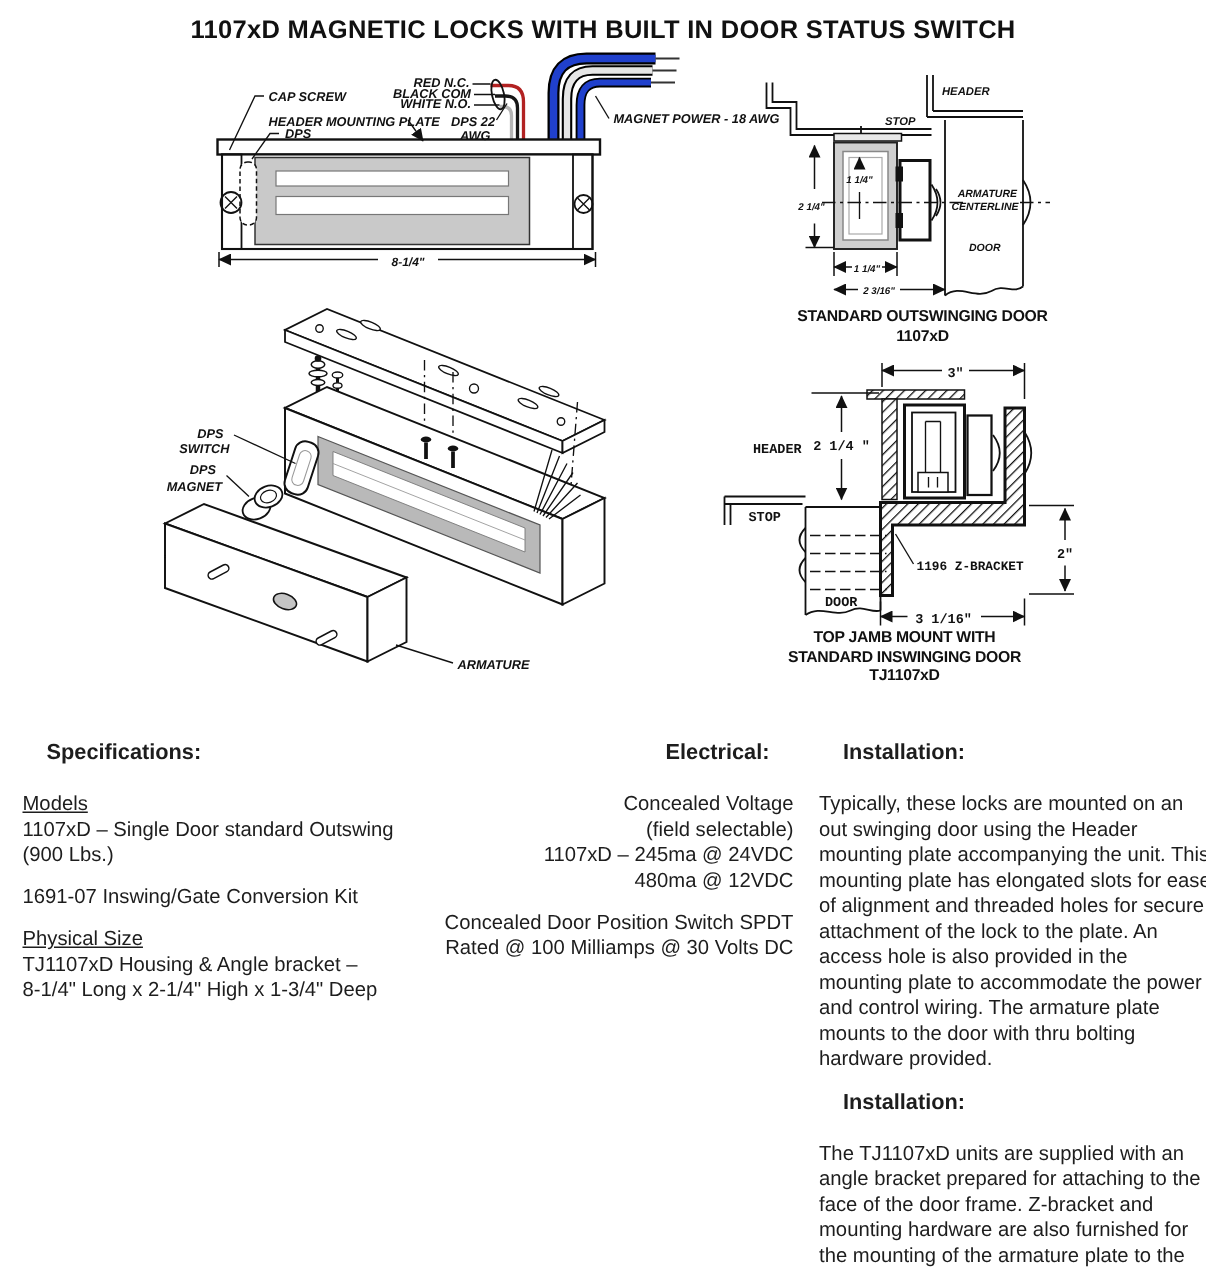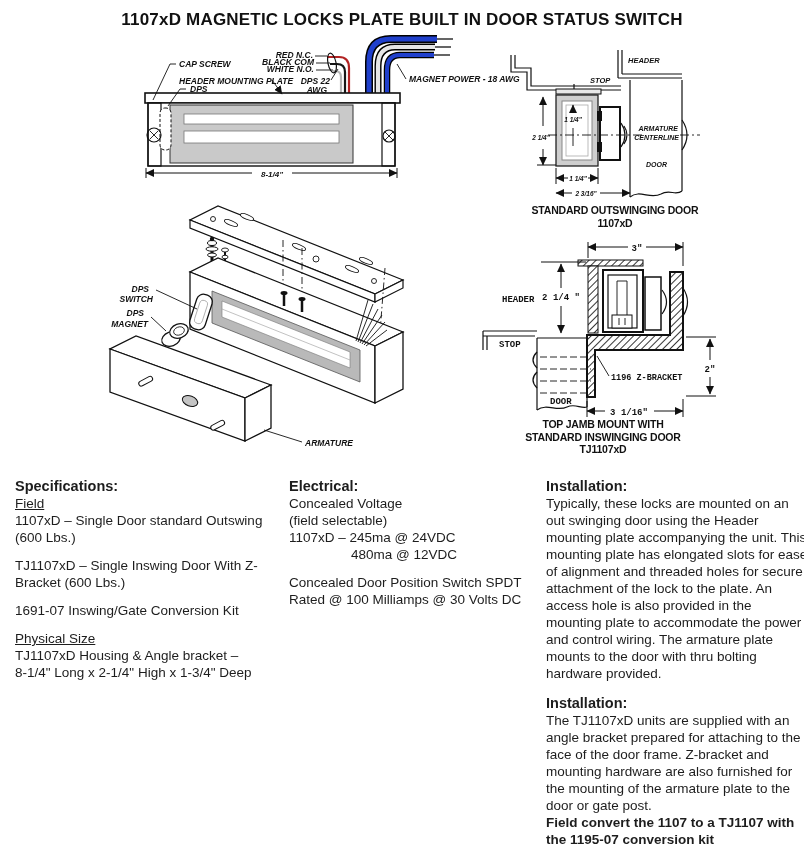--- a/index.html
+++ b/index.html
@@ -15,32 +15,32 @@
   .d1 { font:italic bold 8px "Liberation Sans", sans-serif; }
   .d2 { font:italic bold 6.5px "Liberation Sans", sans-serif; }
   .m1 { font:bold 9px "Liberation Mono", monospace; }
   .m2 { font:bold 8.5px "Liberation Mono", monospace; }
   .cap { font:bold 10.5px "Liberation Sans", sans-serif; letter-spacing:-.2px; }
   .ln { stroke:#111; fill:none; stroke-width:1.2; }
   .thin { stroke:#111; fill:none; stroke-width:.9; }
   .dim-ln { stroke:#111; fill:none; stroke-width:1; }
   .col { position:absolute; top:478px; font:13.5px/17px "Liberation Sans", sans-serif; color:#1d1d1d; }
   .col p { margin:0 0 11px 0; }
-  .h  { font-size:14.5px; font-weight:bold; margin:0; }
+  .h  { font-size:14.5px; font-weight:bold; margin:16px; }
   .sub { text-decoration:underline; margin:0; }
   .mt14 { margin-top:8px; }
   .mt16 { margin-top:16px; }
   .mt13 { margin-top:13px; }
   .ind { padding-left:62px; }
   .bold { font-weight:bold; }
 </style>
 </head>
 <body>
 
-<div class="title">1107xD MAGNETIC LOCKS PLATE BUILT IN DOOR STATUS SWITCH</div>
+<div class="title">1107xD MAGNETIC LOCKS WITH BUILT IN DOOR STATUS SWITCH</div>
 
 <svg width="804" height="847" viewBox="0 0 804 847">
   <defs>
     <marker id="ar" markerWidth="9" markerHeight="8" refX="8" refY="4" orient="auto" markerUnits="userSpaceOnUse">
       <path d="M0,0 L8.5,4 L0,8 z" fill="#111"></path>
     </marker>
     <pattern id="hz" width="5" height="5" patternUnits="userSpaceOnUse" patternTransform="rotate(45)">
       <rect width="5" height="5" fill="#fff"></rect>
       <line x1="0" y1="0" x2="0" y2="5" stroke="#111" stroke-width="1.7"></line>
     </pattern>
@@ -270,32 +270,31 @@
     <text x="629" y="415" class="m1" text-anchor="middle">3 1/16"</text>
 
     <text x="603" y="428" class="cap" text-anchor="middle">TOP JAMB MOUNT WITH</text>
     <text x="603" y="441" class="cap" text-anchor="middle">STANDARD INSWINGING DOOR</text>
     <text x="603" y="453" class="cap" text-anchor="middle">TJ1107xD</text>
   </g>
 </svg>
 
 <div class="col" style="left:15px; width:252px;">
   <div class="h">Specifications:</div>
-  <div class="sub">Field</div>
-  <p>1107xD – Single Door standard Outswing (600 Lbs.)</p>
-  <p>TJ1107xD – Single Inswing Door With Z-Bracket (600 Lbs.)</p>
+  <div class="sub">Models</div>
+  <p>1107xD – Single Door standard Outswing (900 Lbs.)</p>
   <p>1691-07 Inswing/Gate Conversion Kit</p>
   <div class="sub mt14">Physical Size</div>
   <p>
     <span>TJ1107xD Housing &amp; Angle bracket –</span><br>
     <span>8-1/4" Long x 2-1/4" High x 1-3/4" Deep</span>
   </p>
 </div>
 
-<div class="col" style="left:289px; width:240px;">
+<div class="col" style="left:289px; width:240px;text-align:right;">
   <div class="h">Electrical:</div>
   <p>
     <span>Concealed Voltage</span><br>
     <span>(field selectable)</span><br>
     <span>1107xD – 245ma @ 24VDC</span><br>
     <span class="ind">480ma @ 12VDC</span>
   </p>
   <p class="mt13">
     <span>Concealed Door Position Switch SPDT</span><br>
     <span>Rated @ 100 Milliamps @ 30 Volts DC</span>

